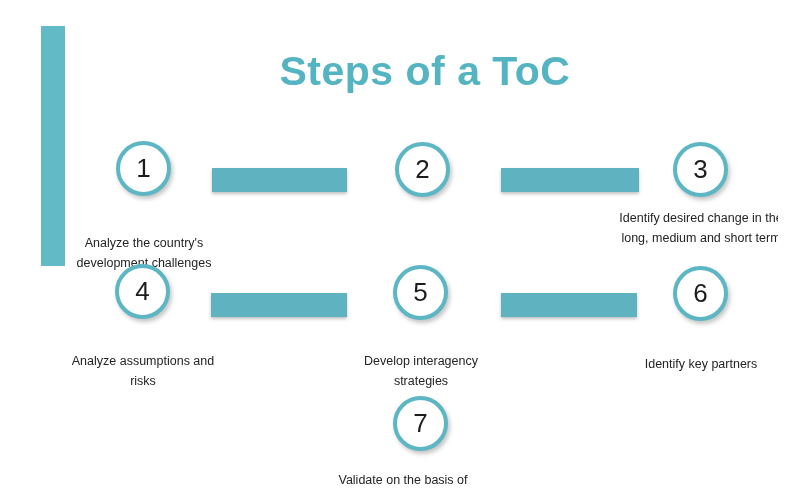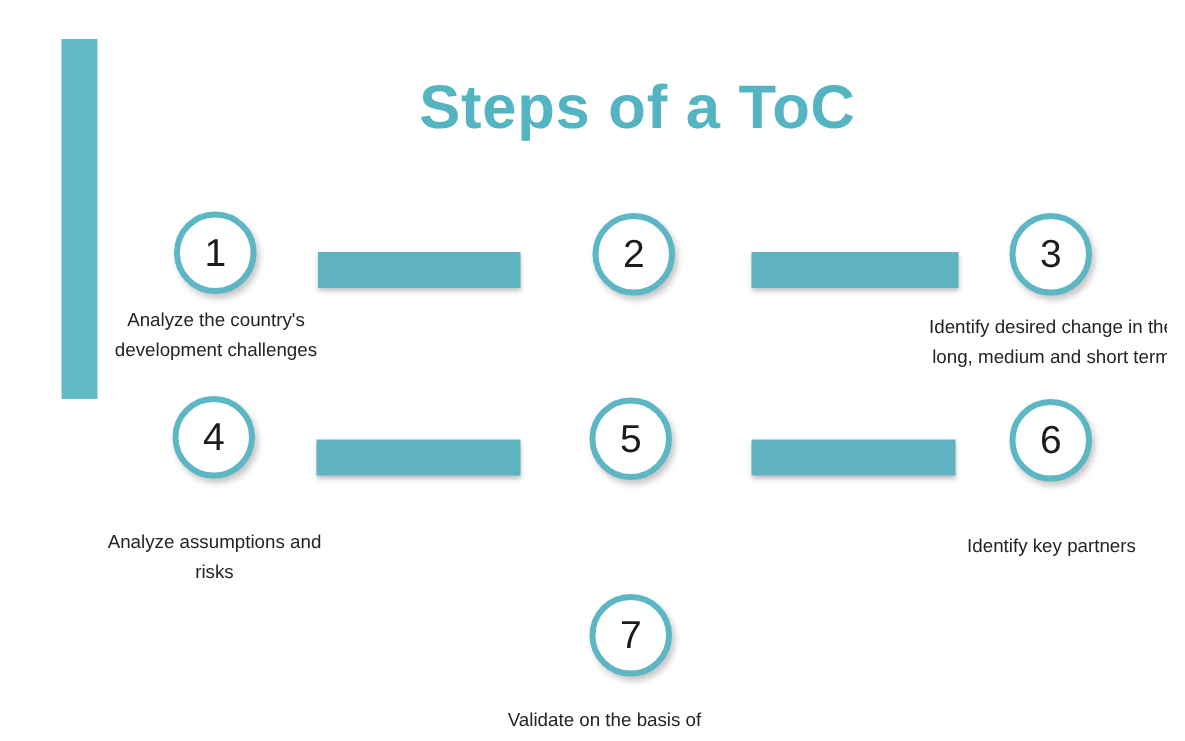--- a/index.html
+++ b/index.html
@@ -74,21 +74,21 @@
 
   .step-label {
     position: absolute;
     width: 220px;
     text-align: center;
     font-size: 12.5px;
     line-height: 20px;
     color: #242424;
     white-space: pre-line;
   }
-  .l1 { left: 10px;  top: 167px; }
+  .l1 { left: 10px;  top: 197px; }
   .l2 { left: 289px; top: 183px; }
   .l3 { left: 567px; top: 172px; }
   .l4 { left: 9px;   top: 315px; }
   .l5 { left: 287px; top: 315px; }
   .l6 { left: 567px; top: 318px; }
   .l7 { left: 269px; top: 434px; }
 
   .footer {
     position: absolute;
     right: 6px;
@@ -130,20 +130,22 @@
   <div class="circle c5">
     <span class="num">5</span>
   </div>
   <div class="connector lineD"></div>
   <div class="circle c6">
     <span class="num">6</span>
   </div>
 
   <div class="step-label l4">Analyze assumptions and
 risks</div>
+  <div class="step-label l5">Develop interagency
+strategies</div>
   <div class="step-label l6">Identify key partners</div>
 
   <div class="circle c7">
     <span class="num">7</span>
   </div>
   <div class="step-label l7">Validate on the basis of
 evidence</div>
 
 
 </div>

